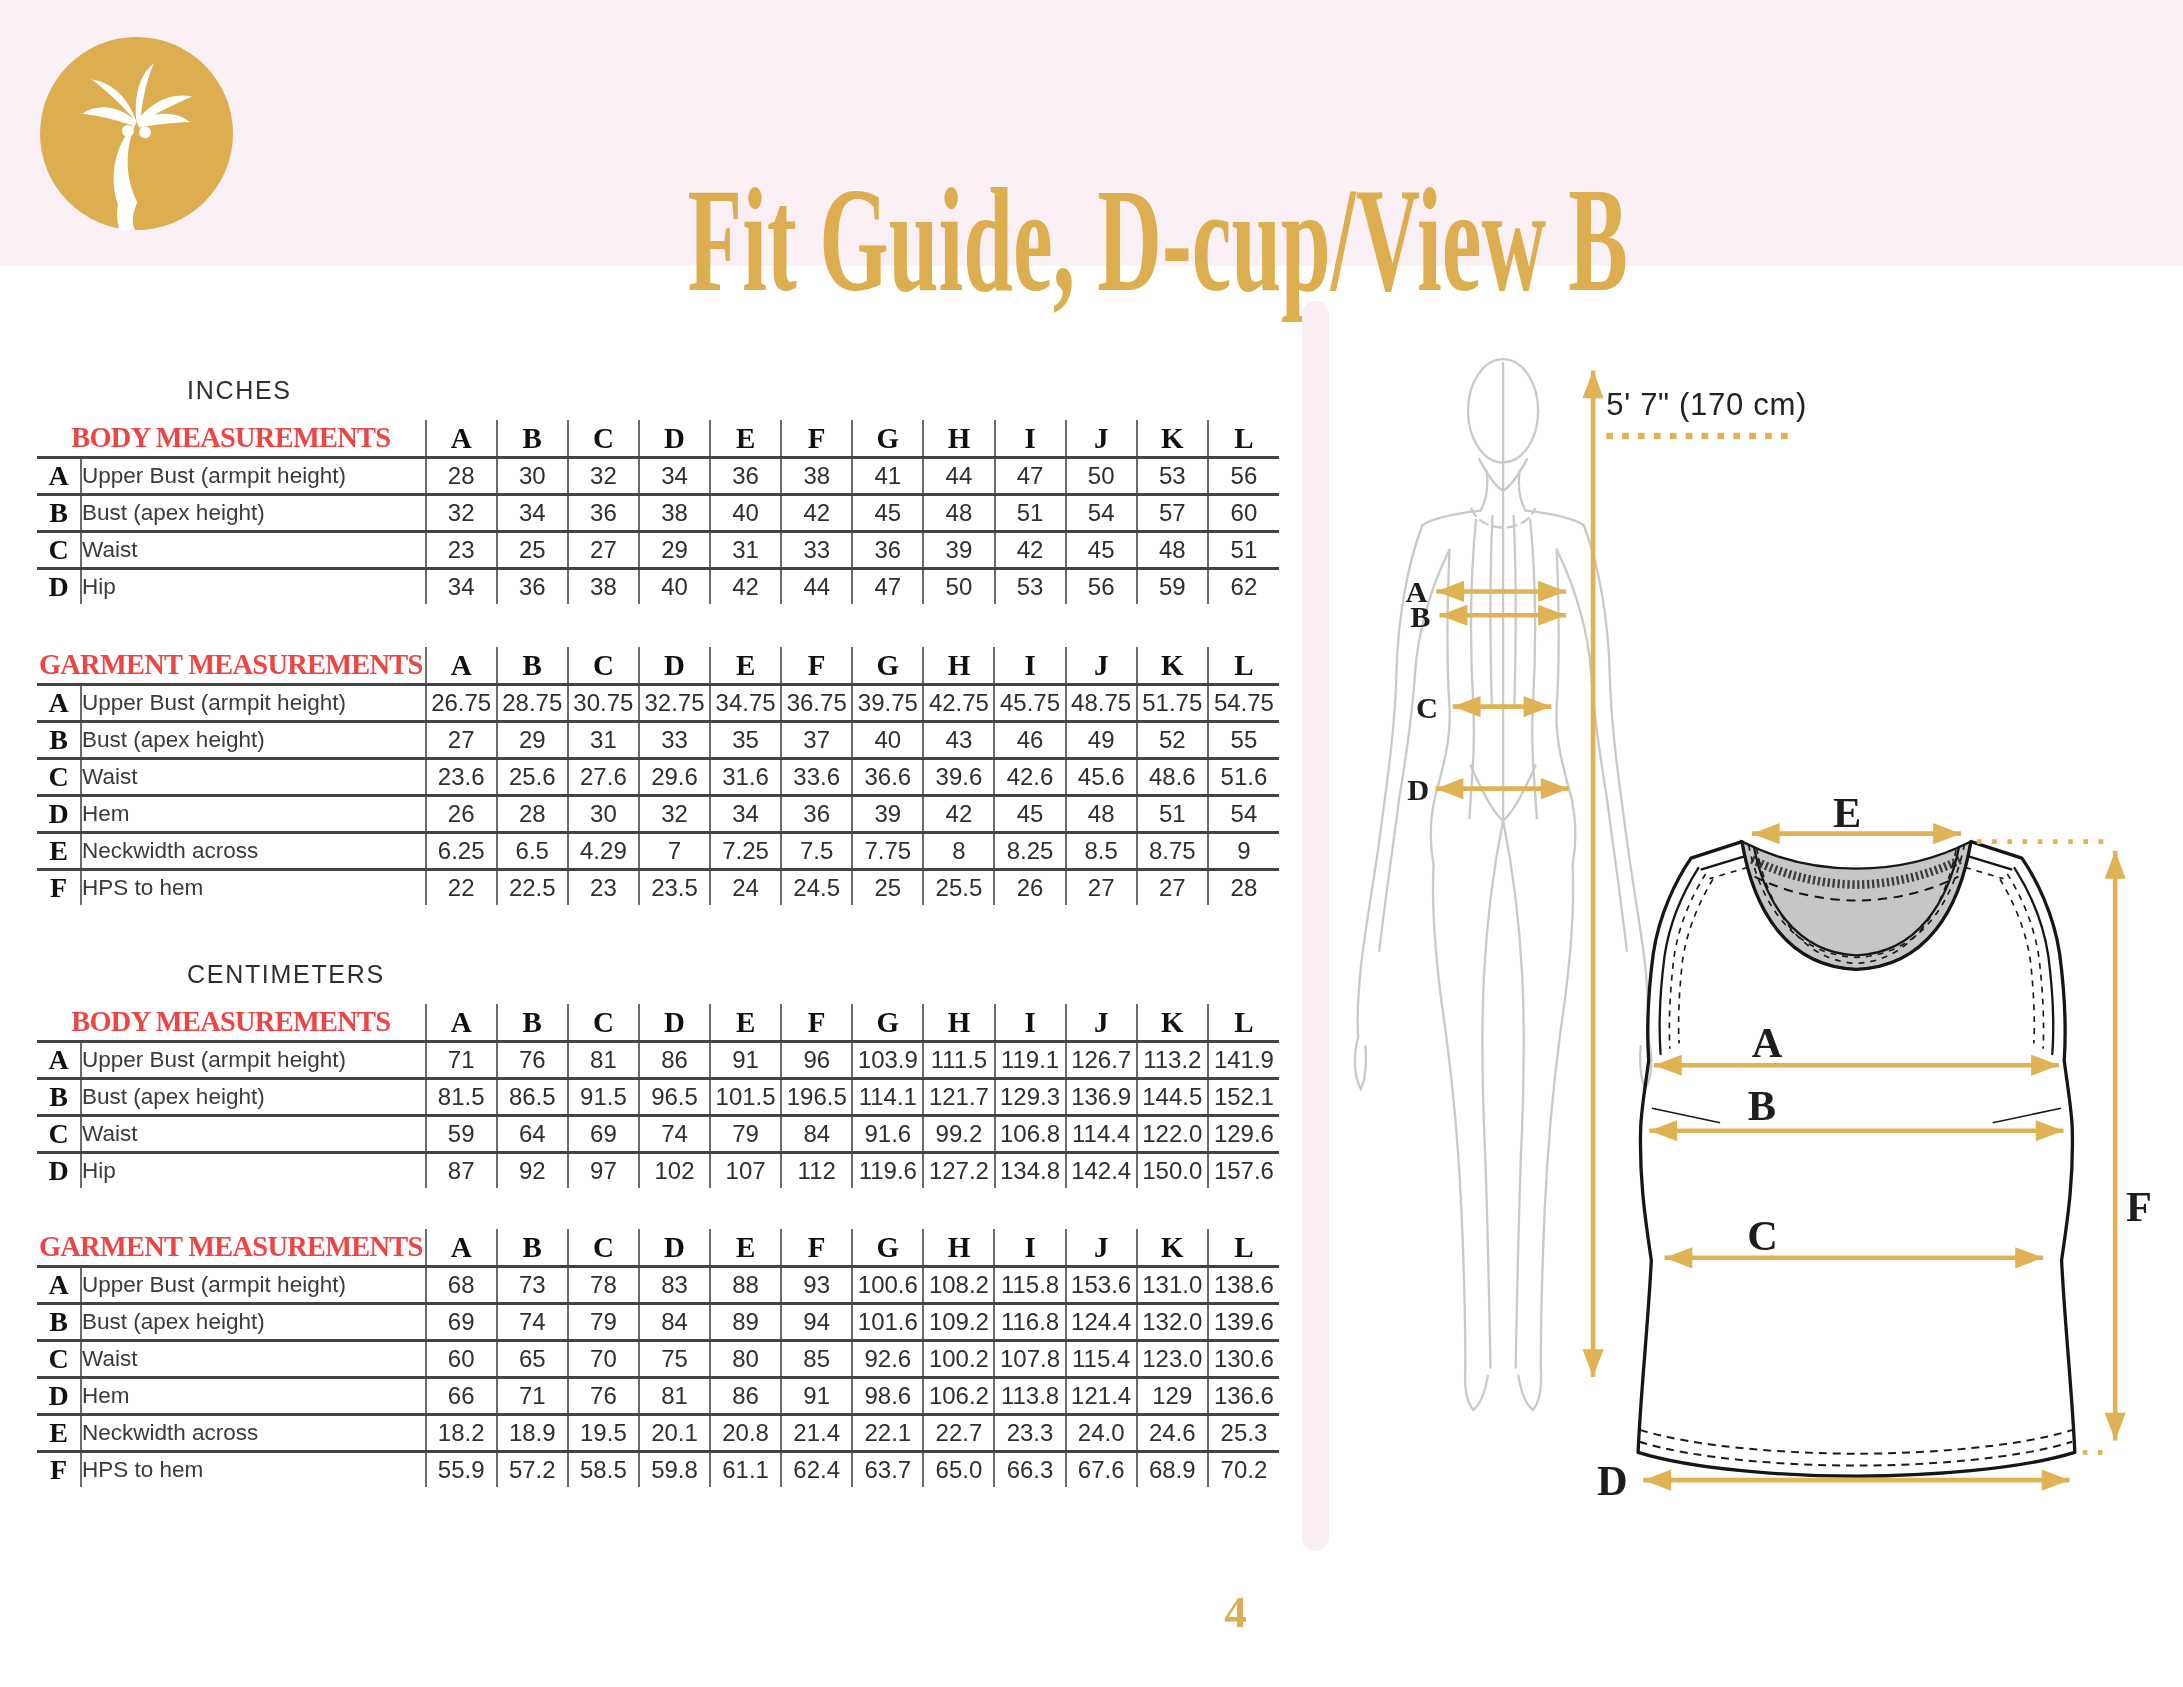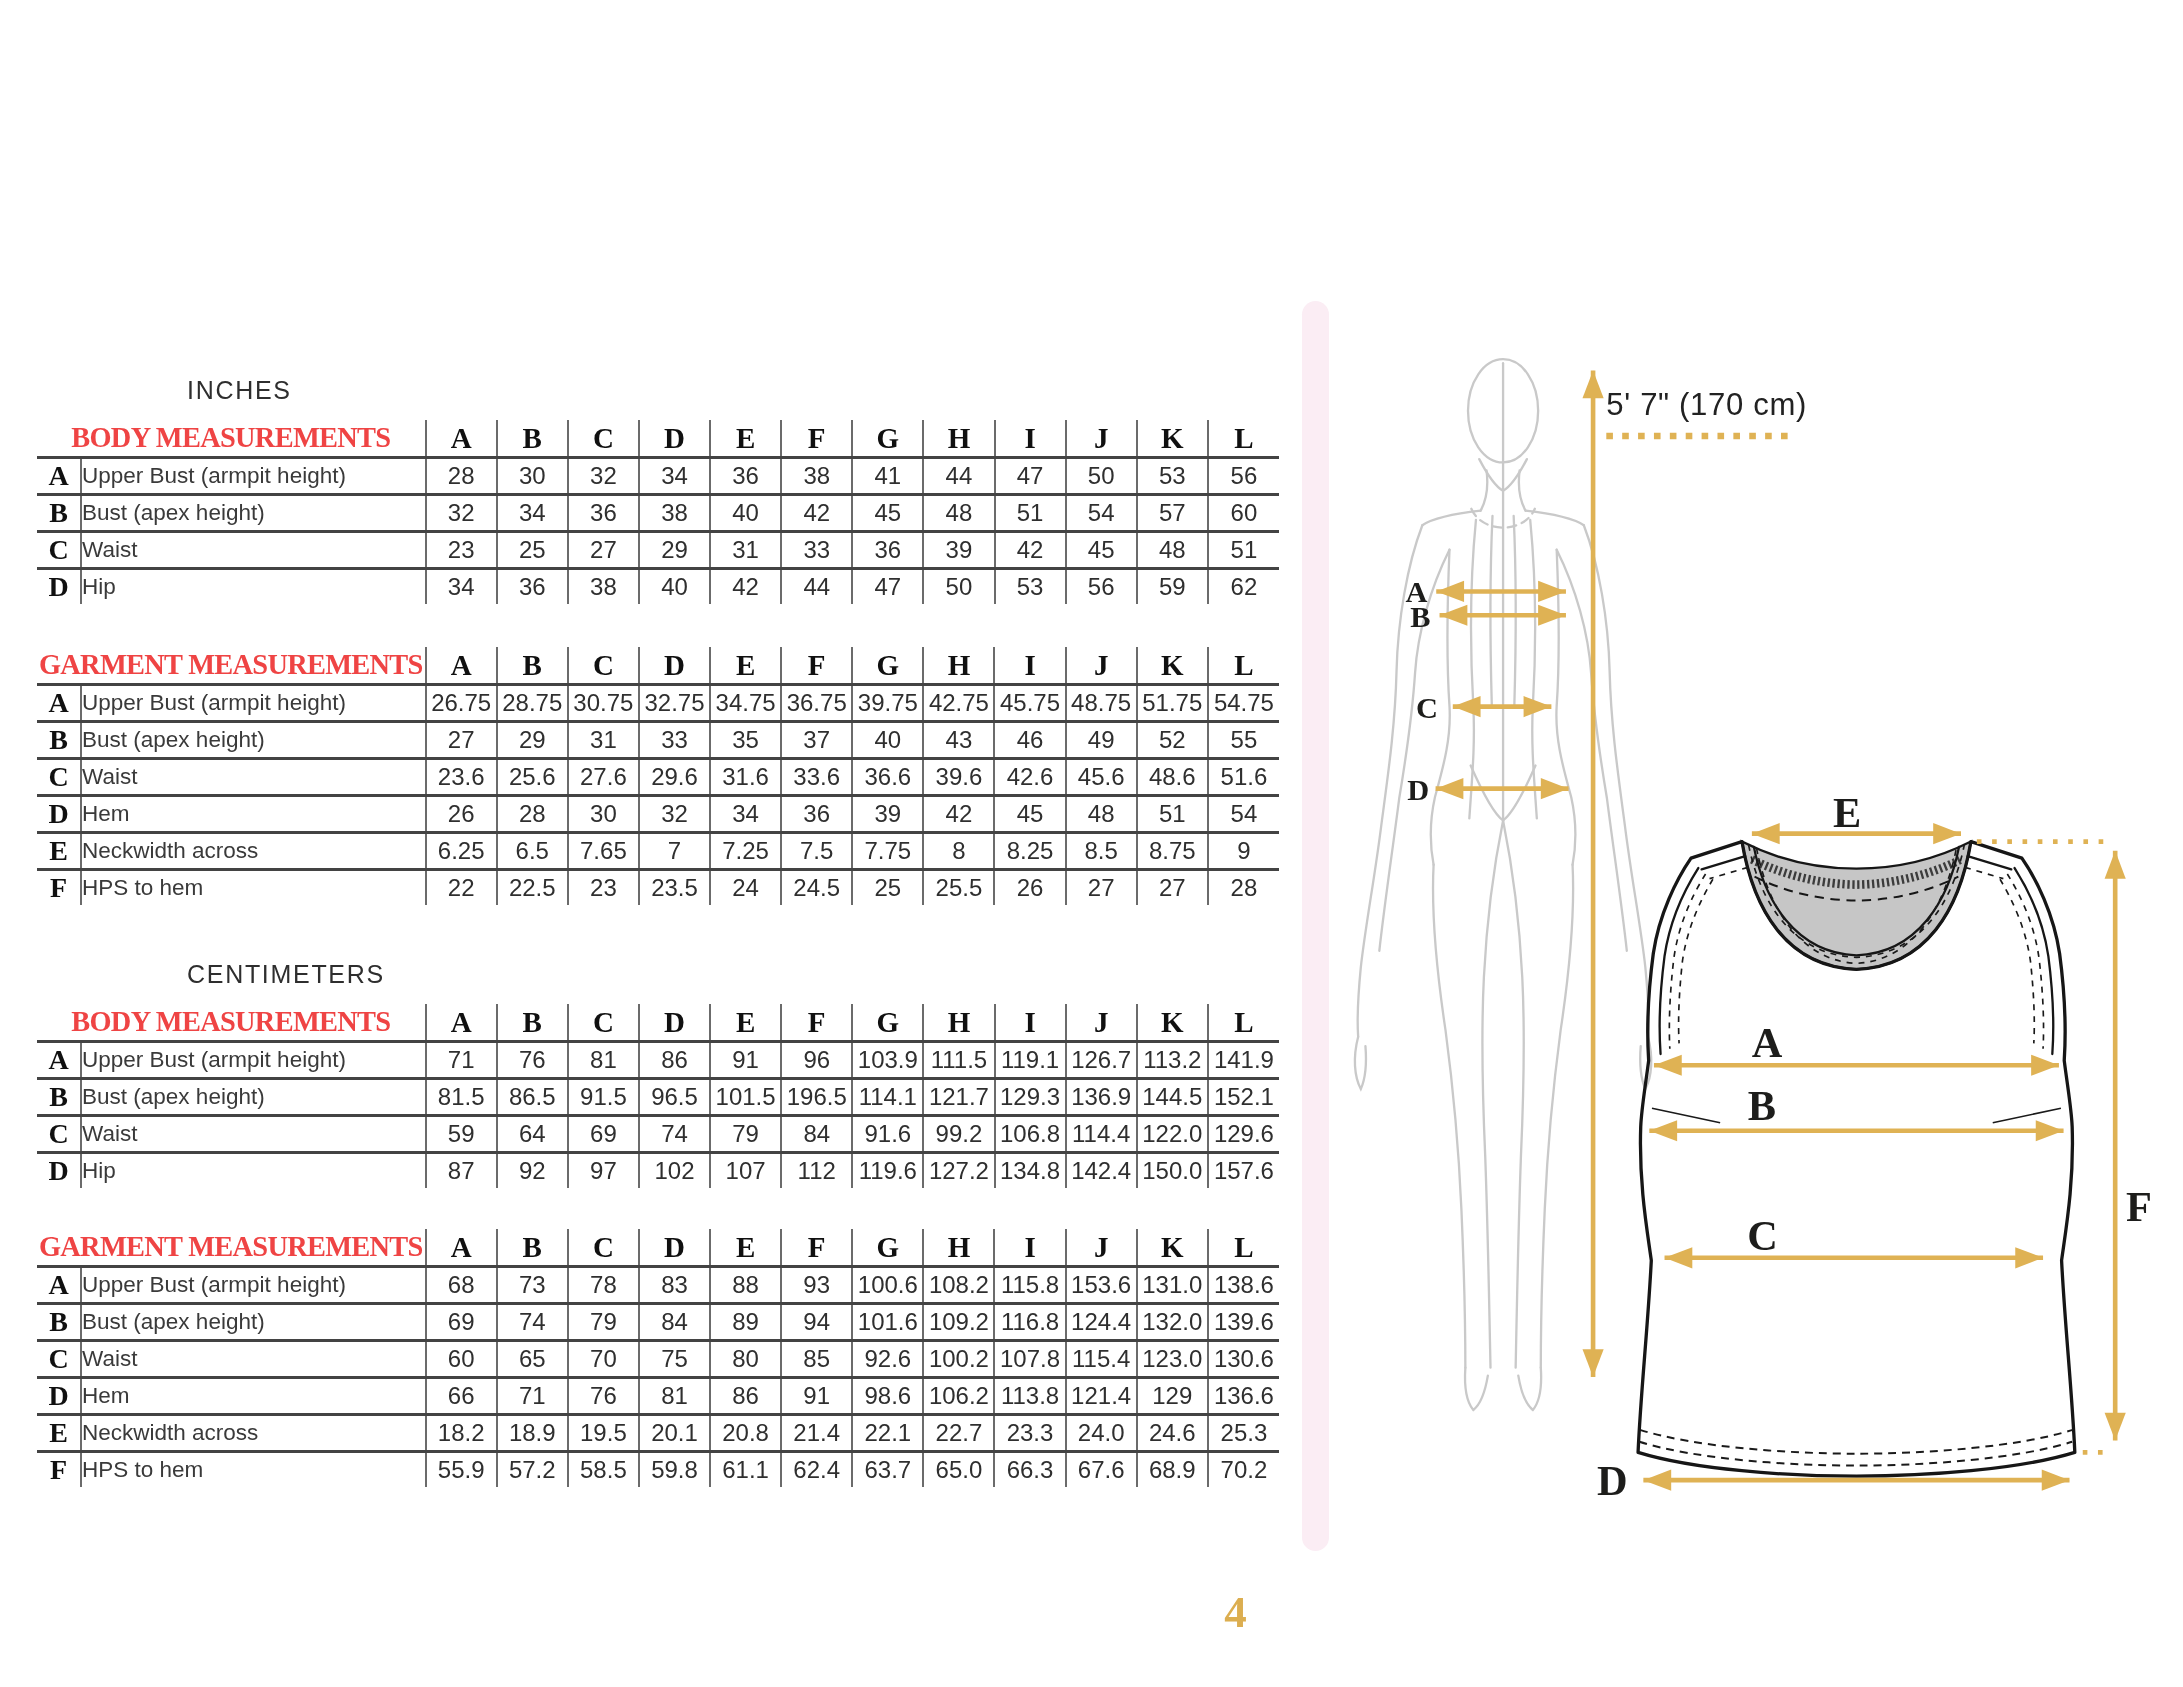--- a/index.html
+++ b/index.html
@@ -59,20 +59,39 @@
 
   
   .page-num{position:absolute;left:1209px;top:1586px;width:53px;text-align:center;
             font-family:"Liberation Serif",serif;font-weight:bold;font-size:45px;color:#dcae50;}
 </style>
 </head>
 <body>
 
 <div class="page">
 
+  <div class="header-band">
+    <div class="logo">
+      <svg width="193" height="193" viewBox="0 0 292 292">
+        <circle cx="146" cy="146" r="146" fill="#dcae50"></circle>
+        <g fill="#ffffff">
+          <path d="M118,254 C104,212 112,164 146,128 C127,170 129,214 147,250 C137,257 126,258 118,254 Z"></path>
+          <path d="M146,128 C120,104 88,100 64,116 C92,119 121,127 143,135 Z"></path>
+          <path d="M146,128 C134,94 112,70 78,64 C105,85 128,107 144,127 Z"></path>
+          <path d="M146,128 C142,92 149,58 172,40 C159,72 154,102 152,126 Z"></path>
+          <path d="M146,128 C168,98 198,84 230,90 C201,103 172,117 150,131 Z"></path>
+          <path d="M146,128 C175,112 207,112 227,129 C201,129 172,133 150,137 Z"></path>
+          <circle cx="133" cy="142" r="9"></circle>
+          <circle cx="159" cy="144" r="9"></circle>
+          <path d="M147,250 C140,268 138,282 144,292 L120,292 C116,276 116,264 118,254 Z"></path>
+        </g>
+      </svg>
+    </div>
+    <h1 class="title">Fit Guide, D-cup/View B</h1>
+  </div>
 
   <div class="unit-label" id="lbl-inches">INCHES</div>
   <div class="unit-label" id="lbl-cm">CENTIMETERS</div>
 
   <table class="meas" id="t-inches-body">
       <colgroup>
         <col class="col-letter">
         <col class="col-label">
         <col class="col-size">
         <col class="col-size">
@@ -268,21 +287,21 @@
           <td class="t-val">45</td>
           <td class="t-val">48</td>
           <td class="t-val">51</td>
           <td class="t-val">54</td>
         </tr>
         <tr>
           <td class="t-letter">E</td>
           <td class="t-label">Neckwidth across</td>
           <td class="t-val">6.25</td>
           <td class="t-val">6.5</td>
-          <td class="t-val">7.65</td>
+          <td class="t-val">4.29</td>
           <td class="t-val">7</td>
           <td class="t-val">7.25</td>
           <td class="t-val">7.5</td>
           <td class="t-val">7.75</td>
           <td class="t-val">8</td>
           <td class="t-val">8.25</td>
           <td class="t-val">8.5</td>
           <td class="t-val">8.75</td>
           <td class="t-val">9</td>
         </tr>

